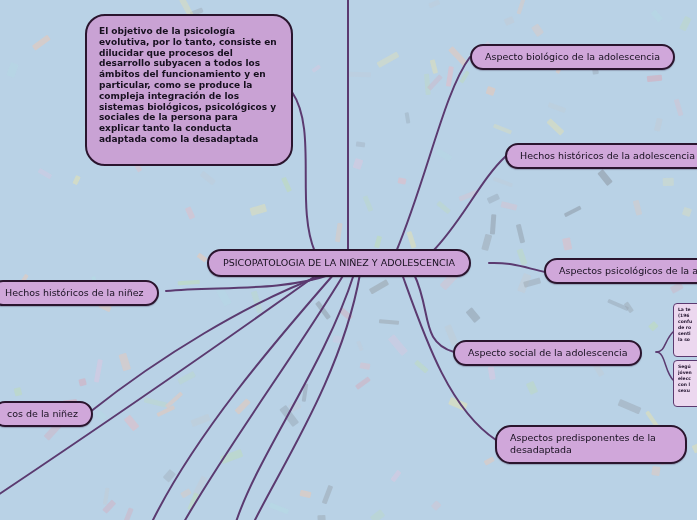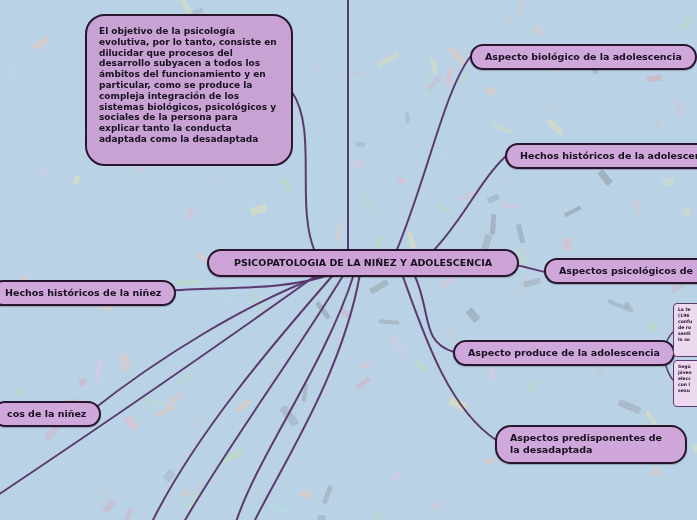--- a/index.html
+++ b/index.html
@@ -10,30 +10,30 @@
   }
   #confetti{position:absolute;inset:0;pointer-events:none;}
   .confetto{position:absolute;border-radius:1px;}
   #connectors{position:absolute;inset:0;pointer-events:none;}
   .node{
     position:absolute;
     background:#d0a7da;
     border:2px solid #2a152e;
     border-radius:16px;
     color:#17101f;
-    font-weight:bold;
+    font-weight:normal;
     font-size:9.5px;
     line-height:1.25;
     padding:5px 13px;
     white-space:nowrap;
     box-sizing:border-box;
     z-index:3;
     box-shadow:0 1px 1px rgba(40,20,50,.25);
   }
-  .node.central{background:#cda3d7;padding:6px 25px;}
+  .node.central{background:#cda3d7;padding:6px 14px;}
   .note-box{
     position:absolute;
     left:85px;top:14px;width:208px;height:152px;
     background:#c9a2d4;
     border:2px solid #2a152e;
     border-radius:20px;
     color:#17101f;
     font-weight:bold;
     font-size:9px;
     line-height:10.8px;
@@ -231,21 +231,21 @@
 <div class="note-box" style="white-space:normal;">El objetivo de la psicología evolutiva, por lo tanto, consiste en dilucidar que procesos del desarrollo subyacen a todos los ámbitos del funcionamiento y en particular, como se produce la compleja integración de los sistemas biológicos, psicológicos y sociales de la persona para explicar tanto la conducta adaptada como la desadaptada</div>
 
 <div class="node central" style="left:207px;top:249px;">PSICOPATOLOGIA DE LA NIÑEZ Y ADOLESCENCIA</div>
 
 <div class="node" style="left:470px;top:44px;">Aspecto biológico de la adolescencia</div>
 
 <div class="node" style="left:505px;top:143px;">Hechos históricos de la adolescencia</div>
 
 <div class="node" style="left:544px;top:258px;">Aspectos psicológicos de la adolescencia</div>
 
-<div class="node" style="left:453px;top:340px;">Aspecto produce de la adolescencia</div>
+<div class="node" style="left:453px;top:340px;">Aspecto social de la adolescencia</div>
 
 <div class="node" style="left:495px;top:425px;width:192px;white-space:normal;line-height:1.3;">Aspectos predisponentes de la desadaptada</div>
 
 <div class="node clip-left-1">Hechos históricos de la niñez</div>
 
 <div class="node clip-left-2">cos de la niñez</div>
 
 <div class="detail-box" style="left:673px;top:303px;width:60px;height:54px;">
   <span>La te</span>
   <span>(196</span>

